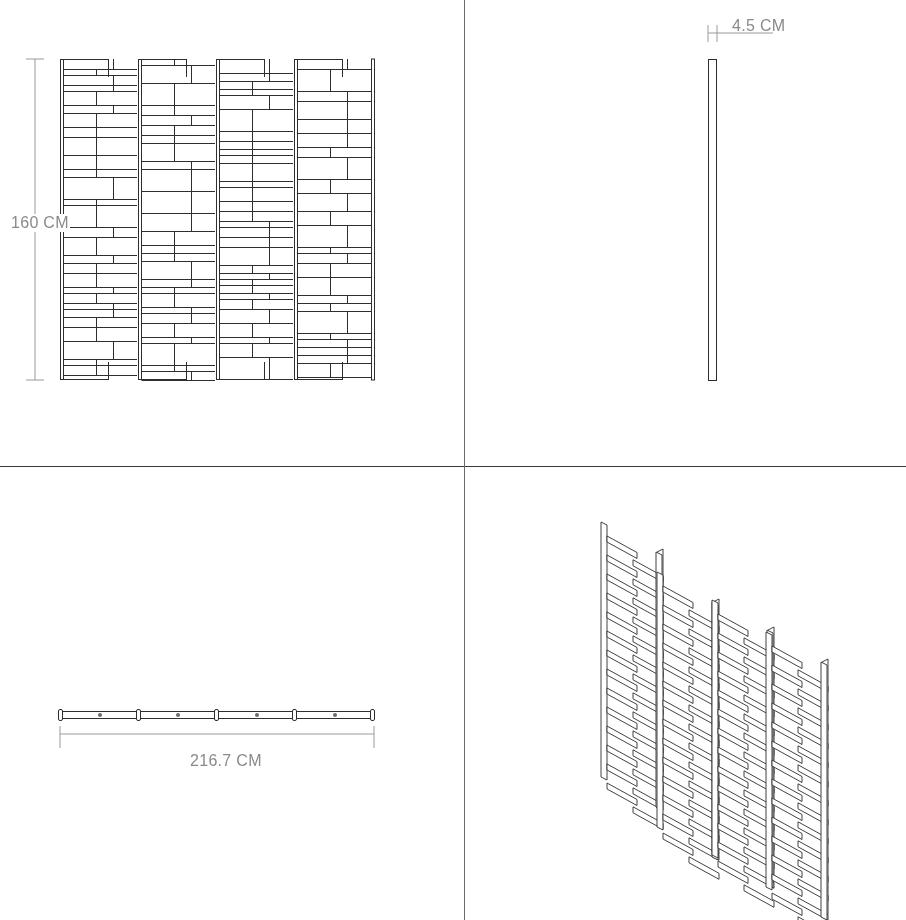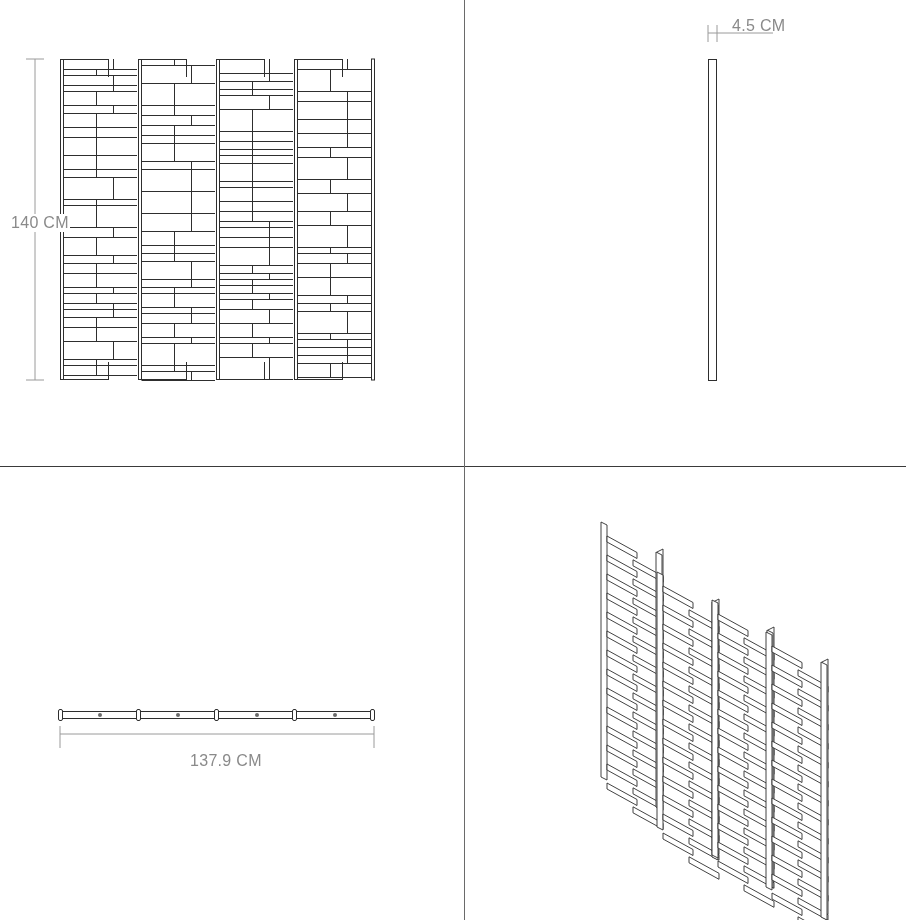--- a/index.html
+++ b/index.html
@@ -269,21 +269,21 @@
           <line x1="347.5" y1="355" x2="347.5" y2="363"></line>
           <line x1="297.5" y1="377.5" x2="371" y2="377.5"></line>
           <line x1="330.5" y1="363" x2="330.5" y2="377"></line>
           <line x1="294" y1="59.5" x2="342" y2="59.5"></line>
           <line x1="294" y1="379.5" x2="342" y2="379.5"></line>
           <line x1="342.5" y1="59" x2="342.5" y2="77"></line>
           <line x1="342.5" y1="362" x2="342.5" y2="380"></line>
         </g>
       </g>
   </svg>
-  <div class="dim-label" style="left:10px;top:214px;background:#fff;padding:0 1px;">140 CM</div>
+  <div class="dim-label" style="left:10px;top:214px;background:#fff;padding:0 1px;">160 CM</div>
 </div>
 
 <div class="quad" style="left:465px;top:0;width:441px;height:466px;">
   <svg width="441" height="466">
     <g stroke="#9a9a9a" stroke-width="1">
       <line x1="243" y1="25" x2="243" y2="42"></line>
       <line x1="252" y1="25" x2="252" y2="42"></line>
       <line x1="243" y1="33" x2="308" y2="33"></line>
     </g>
     <rect x="243.5" y="59.5" width="8" height="321" fill="none" stroke="#2e2e2e" stroke-width="1"></rect>
@@ -304,21 +304,21 @@
         <circle cx="178" cy="248" r="2" fill="#6a6a6a" stroke="none"></circle>
         <circle cx="257" cy="248" r="2" fill="#6a6a6a" stroke="none"></circle>
         <circle cx="335" cy="248" r="2" fill="#6a6a6a" stroke="none"></circle>
       </g>
     <g stroke="#9a9a9a" stroke-width="1">
       <line x1="60" y1="267" x2="374" y2="267"></line>
       <line x1="60" y1="259" x2="60" y2="281"></line>
       <line x1="374" y1="259" x2="374" y2="281"></line>
     </g>
   </svg>
-  <div class="dim-label" style="left:190px;top:285px;">137.9 CM</div>
+  <div class="dim-label" style="left:190px;top:285px;">216.7 CM</div>
 </div>
 
 <div class="quad" style="left:465px;top:467px;width:441px;height:453px;">
   <svg width="441" height="453">
     <g id="iso-panels" fill="#ffffff" stroke="#2e2e2e" stroke-width="0.9" stroke-linejoin="round">
         <g>
           <path d="M136 55 l6 3 v255 l-6 -3 z"></path>
           <path d="M142 69 l30 16.5 v6 l-30 -16.5 z"></path>
           <path d="M168 92.8 l30 16.5 v6 l-30 -16.5 z"></path>
           <path d="M142 88 l30 16.5 v6 l-30 -16.5 z"></path>

